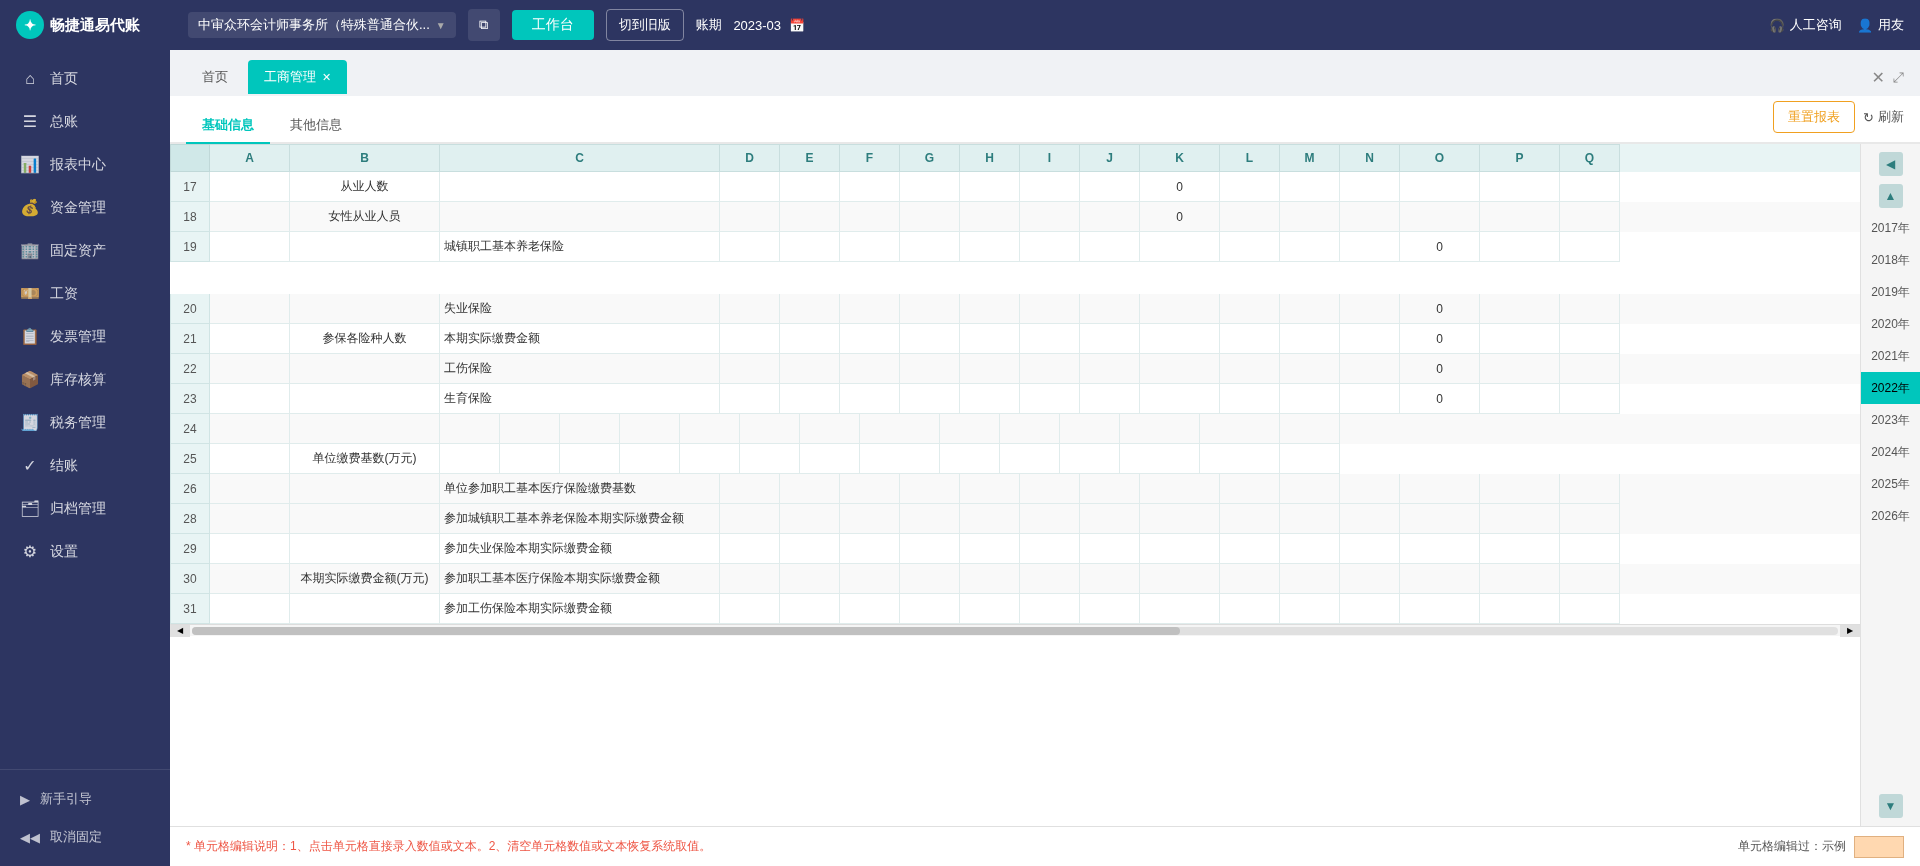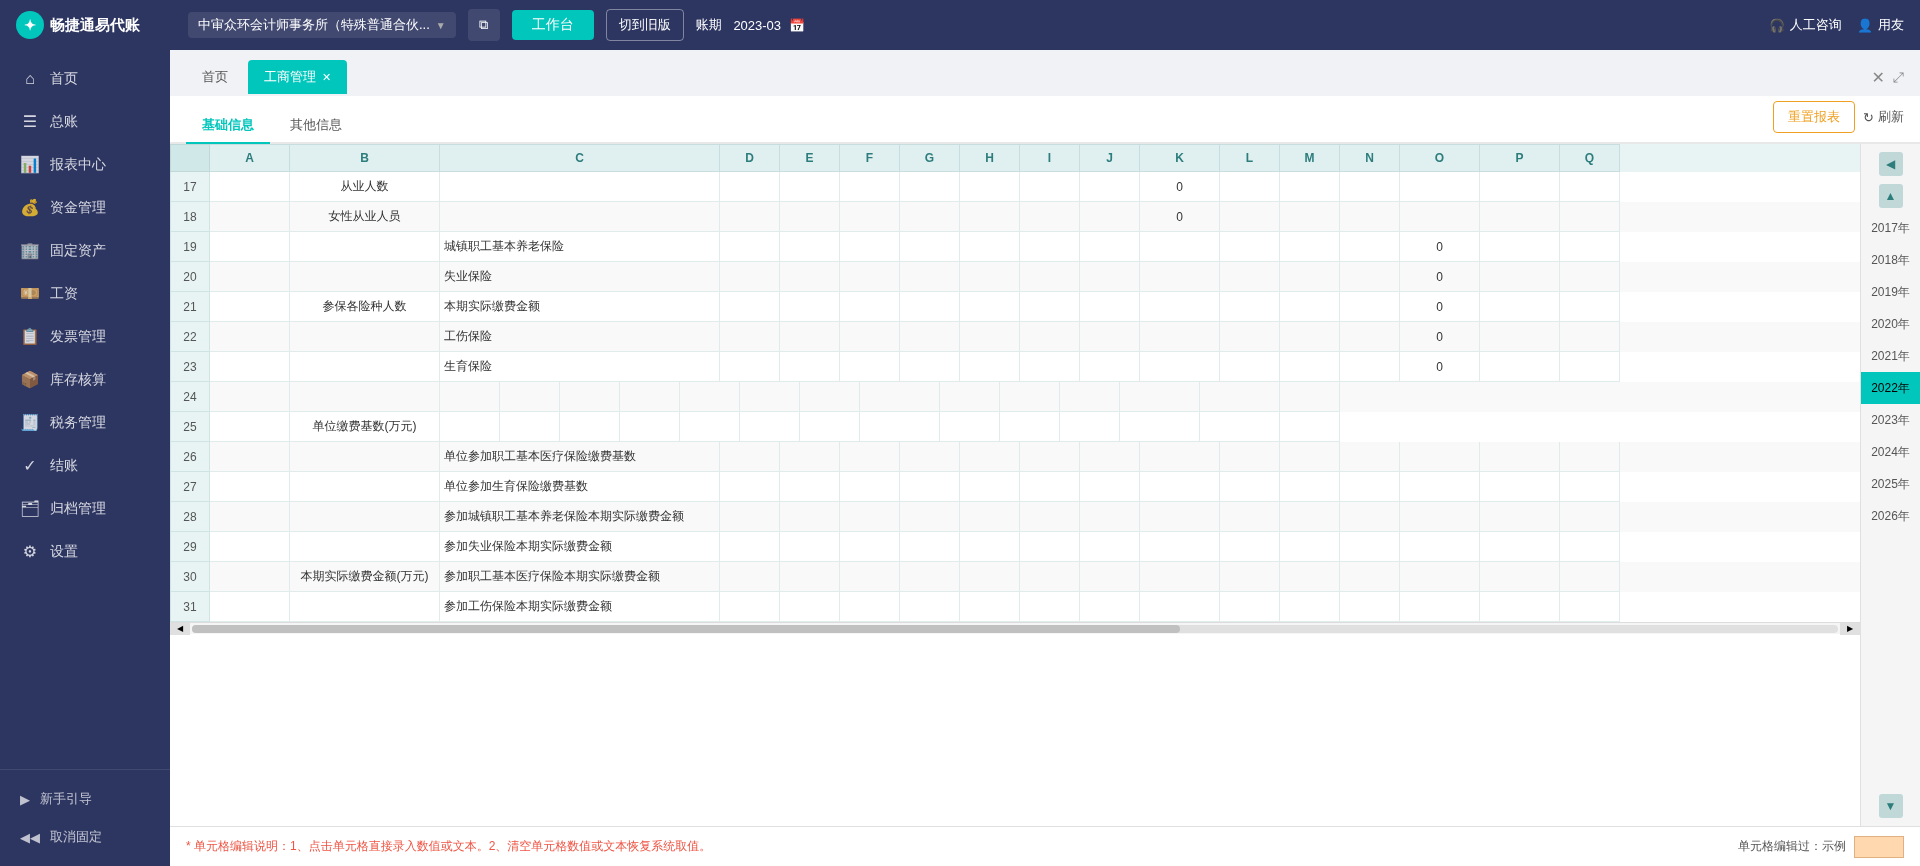--- a/index.html
+++ b/index.html
@@ -308,21 +308,21 @@
           <div class="cell" style="min-width:60px;"></div>
           <div class="cell" style="min-width:80px;"></div>
           <div class="cell" style="min-width:60px;"></div>
           <div class="cell" style="min-width:60px;"></div>
           <div class="cell" style="min-width:60px;"></div>
           <div class="cell number" style="min-width:80px;">0</div>
           <div class="cell" style="min-width:80px;"></div>
           <div class="cell" style="min-width:60px;"></div>
         </div>
 
-        <div class="data-row" style="background: #f9f9f9;">
+        <div class="data-row" style="background: #f9f9f9; margin-top: 32px;">
           <div class="row-num">20</div>
           <div class="cell" style="min-width:80px;"></div>
           <div class="cell" style="min-width:150px;"></div>
           <div class="cell" style="min-width:280px;">失业保险</div>
           <div class="cell" style="min-width:60px;"></div>
           <div class="cell" style="min-width:60px;"></div>
           <div class="cell" style="min-width:60px;"></div>
           <div class="cell" style="min-width:60px;"></div>
           <div class="cell" style="min-width:60px;"></div>
           <div class="cell" style="min-width:60px;"></div>
@@ -453,40 +453,20 @@
           <div class="cell" style="min-width:60px;"></div>
           <div class="cell" style="min-width:80px;"></div>
           <div class="cell" style="min-width:60px;"></div>
           <div class="cell" style="min-width:60px;"></div>
           <div class="cell" style="min-width:60px;"></div>
           <div class="cell" style="min-width:80px;"></div>
           <div class="cell" style="min-width:80px;"></div>
           <div class="cell" style="min-width:60px;"></div>
         </div>
 
-        <div class="data-row">
-          <div class="row-num">27</div>
-          <div class="cell" style="min-width:80px;"></div>
-          <div class="cell" style="min-width:150px;"></div>
-          <div class="cell" style="min-width:280px;">单位参加生育保险缴费基数</div>
-          <div class="cell" style="min-width:60px;"></div>
-          <div class="cell" style="min-width:60px;"></div>
-          <div class="cell" style="min-width:60px;"></div>
-          <div class="cell" style="min-width:60px;"></div>
-          <div class="cell" style="min-width:60px;"></div>
-          <div class="cell" style="min-width:60px;"></div>
-          <div class="cell" style="min-width:60px;"></div>
-          <div class="cell" style="min-width:80px;"></div>
-          <div class="cell" style="min-width:60px;"></div>
-          <div class="cell" style="min-width:60px;"></div>
-          <div class="cell" style="min-width:60px;"></div>
-          <div class="cell" style="min-width:80px;"></div>
-          <div class="cell" style="min-width:80px;"></div>
-          <div class="cell" style="min-width:60px;"></div>
-        </div>
 
         <div class="data-row" style="background: #f9f9f9;">
           <div class="row-num">28</div>
           <div class="cell" style="min-width:80px;"></div>
           <div class="cell" style="min-width:150px;"></div>
           <div class="cell" style="min-width:280px;">参加城镇职工基本养老保险本期实际缴费金额</div>
           <div class="cell" style="min-width:60px;"></div>
           <div class="cell" style="min-width:60px;"></div>
           <div class="cell" style="min-width:60px;"></div>
           <div class="cell" style="min-width:60px;"></div>

